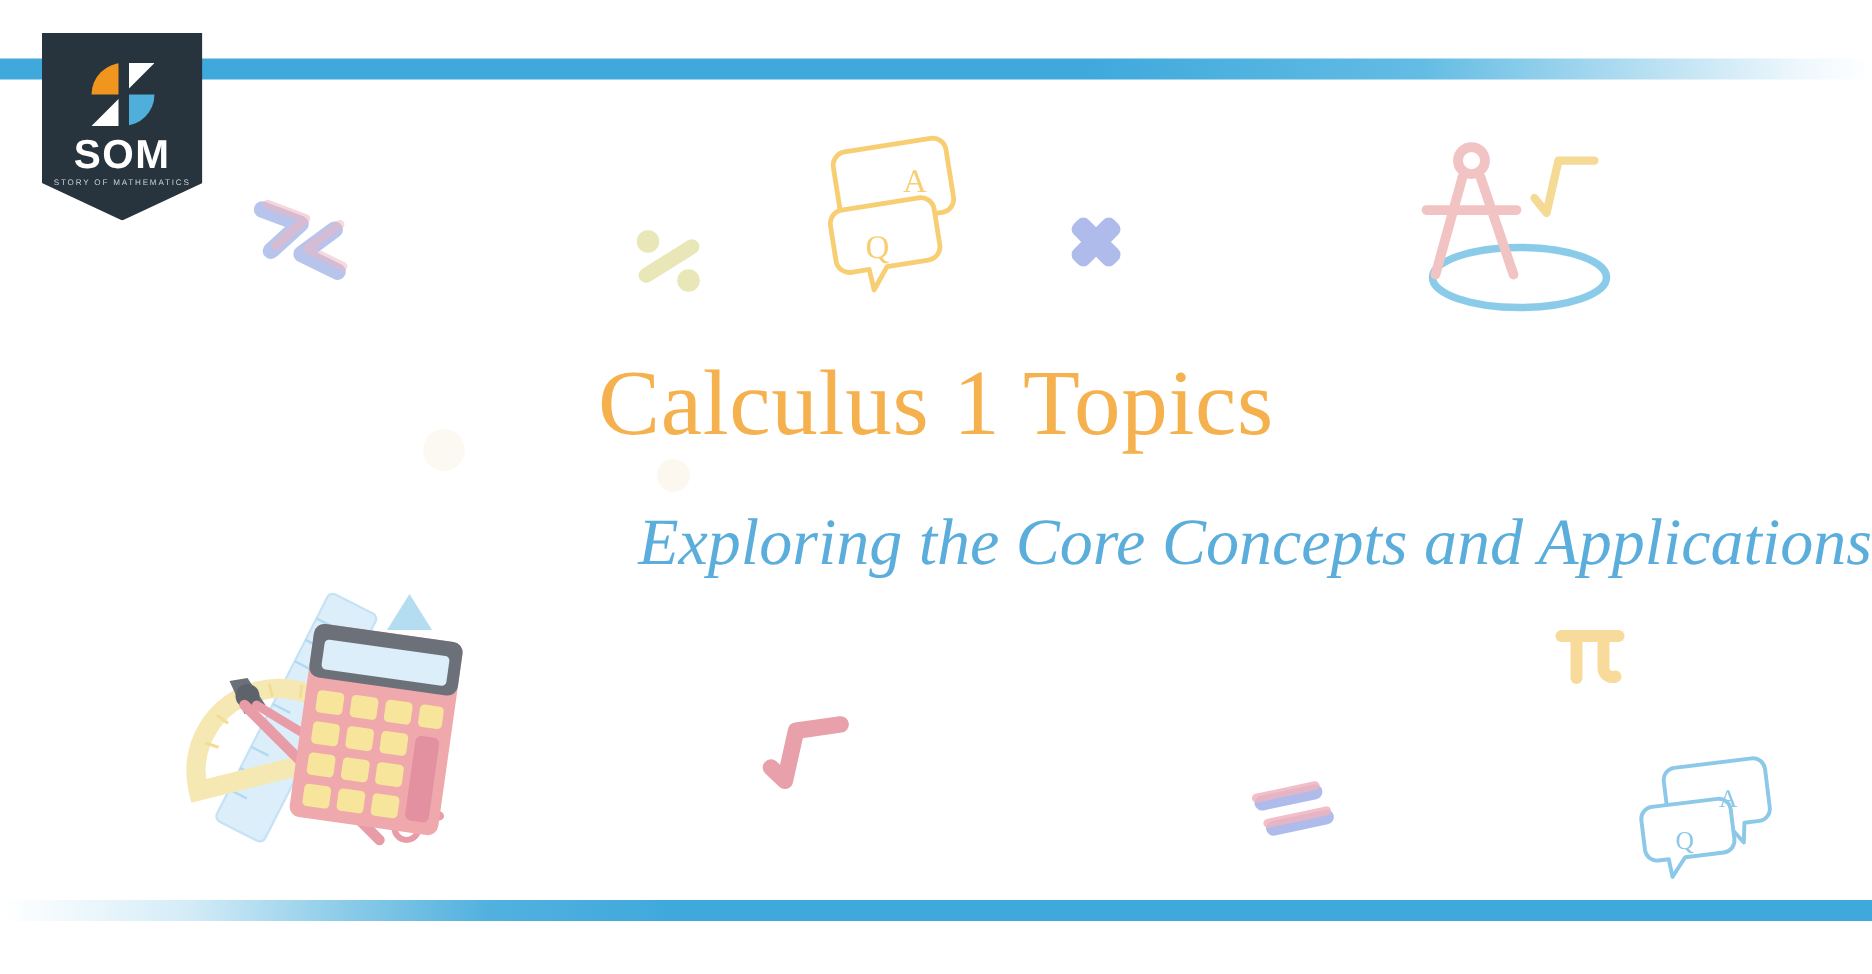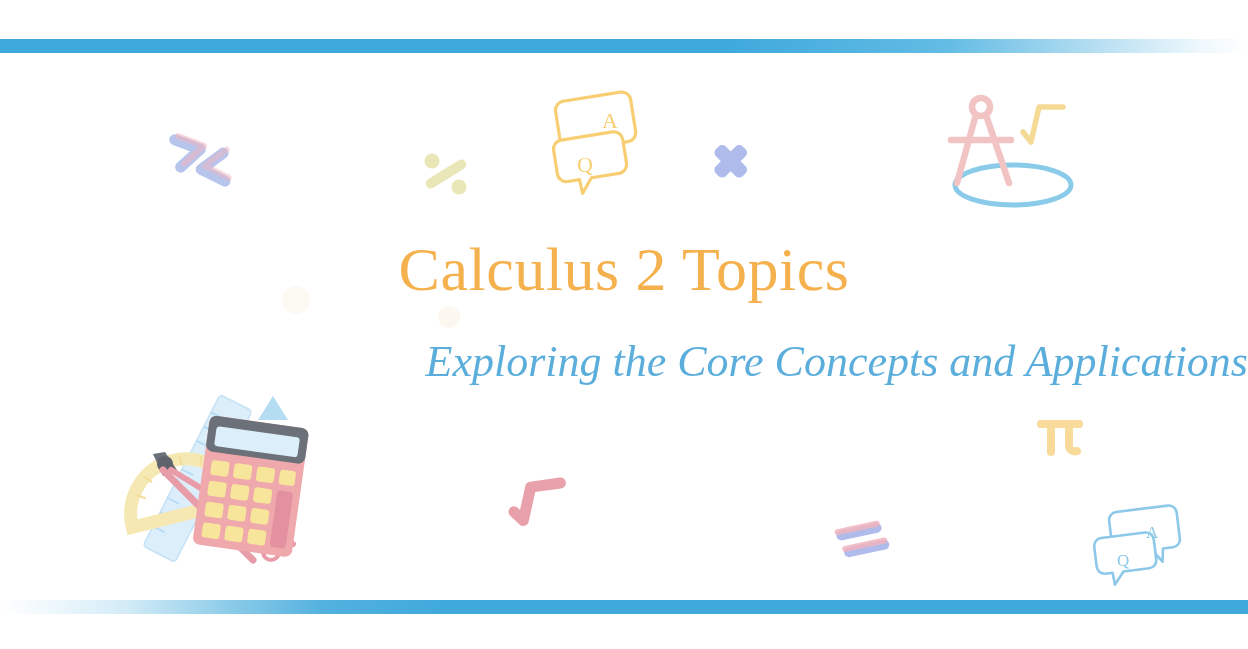--- a/index.html
+++ b/index.html
@@ -321,17 +321,29 @@
     <svg width="100" height="78" viewBox="0 0 100 78">
       <g transform="rotate(-7 50 39)" fill="none" stroke="#8CC8E8" stroke-width="2.6" stroke-linejoin="round">
         <path d="M28 6 h52 a8 8 0 0 1 8 8 v26 a8 8 0 0 1 -8 8 h-10 l-2 13 l-9 -13 h-31 a8 8 0 0 1 -8 -8 v-26 a8 8 0 0 1 8 -8 z"></path>
         <path d="M10 30 h44 a8 8 0 0 1 8 8 v20 a8 8 0 0 1 -8 8 h-26 l-10 12 l-1 -12 h-7 a8 8 0 0 1 -8 -8 v-20 a8 8 0 0 1 8 -8 z" fill="#FFFFFF"></path>
       </g>
       <text x="54" y="35" font-family="Liberation Serif, serif" font-size="17" fill="#8CC8E8">A</text>
       <text x="25" y="63" font-family="Liberation Serif, serif" font-size="17" fill="#8CC8E8">Q</text>
     </svg>
   </div>
 
-
-  <div class="title">Calculus 2 Topics</div>
+  <div class="logo">
+    <div class="logo-shield"></div>
+    <div class="logo-mark">
+      <div class="lm-q lm-orange"></div>
+      <div class="lm-q lm-w1"></div>
+      <div class="lm-q lm-w2"></div>
+      <div class="lm-q lm-blue"></div>
+      <div class="lm-q lm-bar"></div>
+    </div>
+    <div class="logo-som">SOM</div>
+    <div class="logo-tag">STORY OF MATHEMATICS</div>
+  </div>
+
+  <div class="title">Calculus 1 Topics</div>
   <div class="subtitle">Exploring the Core Concepts and Applications</div>
 
 </div>
 
 </body></html>

